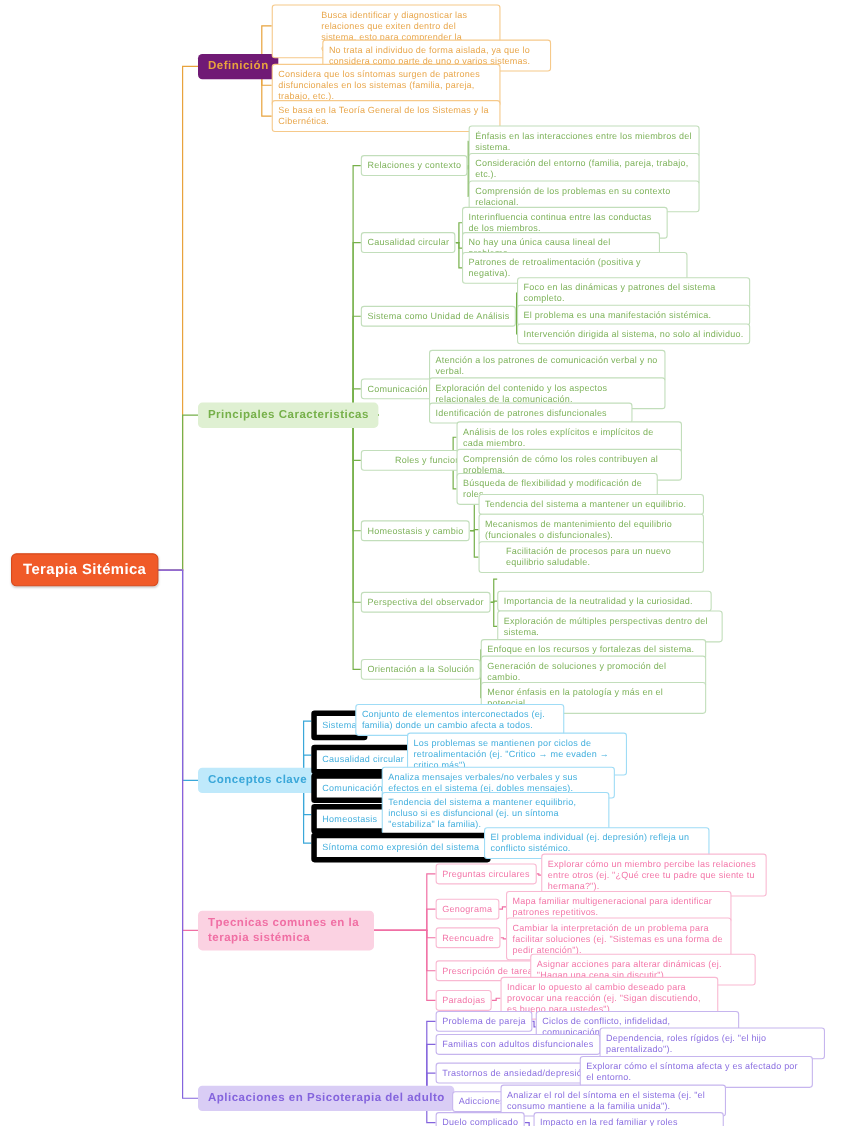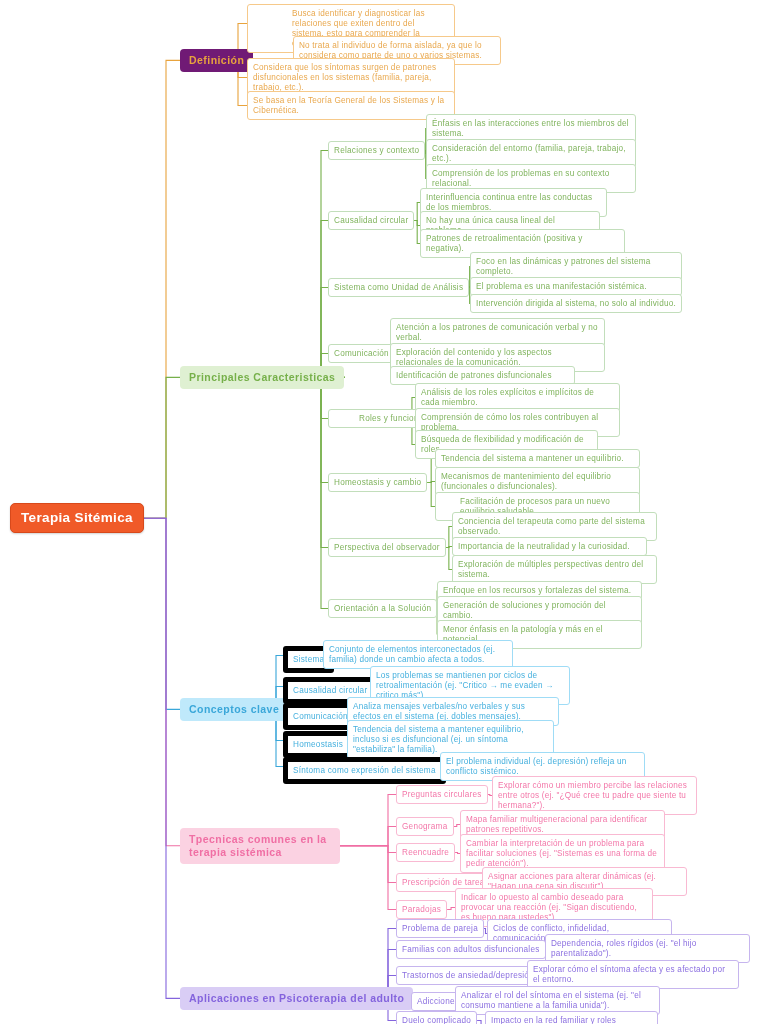--- a/index.html
+++ b/index.html
@@ -197,21 +197,20 @@
   <div class="node leaf l-green" style="left:415px; top:383px; width:205px;">Análisis de los roles explícitos e implícitos de cada miembro.</div>
   <div class="node leaf l-green" style="left:415px; top:408px; width:205px;">Comprensión de cómo los roles contribuyen al problema.</div>
   <div class="node leaf l-green" style="left:415px; top:430px; width:183px;">Búsqueda de flexibilidad y modificación de roles.</div>
 
   <div class="node sub s-green" style="left:328px; top:473px;">Homeostasis y cambio</div>
   <div class="node leaf l-green" style="left:435px; top:449px; width:205px;">Tendencia del sistema a mantener un equilibrio.</div>
   <div class="node leaf l-green" style="left:435px; top:467px; width:205px;">Mecanismos de mantenimiento del equilibrio (funcionales o disfuncionales).</div>
   <div class="node leaf l-green" style="left:435px; top:492px; width:205px;padding-left:24px;">Facilitación de procesos para un nuevo equilibrio saludable.</div>
 
   <div class="node sub s-green" style="left:328px; top:538px;">Perspectiva del observador</div>
-  <div class="node leaf l-green" style="left:452px; top:512px; width:205px;">Conciencia del terapeuta como parte del sistema observado.</div>
   <div class="node leaf l-green" style="left:452px; top:537px; width:195px;">Importancia de la neutralidad y la curiosidad.</div>
   <div class="node leaf l-green" style="left:452px; top:555px; width:205px;">Exploración de múltiples perspectivas dentro del sistema.</div>
 
   <div class="node sub s-green" style="left:328px; top:599px;">Orientación a la Solución</div>
   <div class="node leaf l-green" style="left:437px; top:581px; width:205px;">Enfoque en los recursos y fortalezas del sistema.</div>
   <div class="node leaf l-green" style="left:437px; top:596px; width:205px;">Generación de soluciones y promoción del cambio.</div>
   <div class="node leaf l-green" style="left:437px; top:620px; width:205px;">Menor énfasis en la patología y más en el potencial.</div>
 
   <div class="node branch b-blue" style="left:180px; top:698px;">Conceptos clave</div>
 

